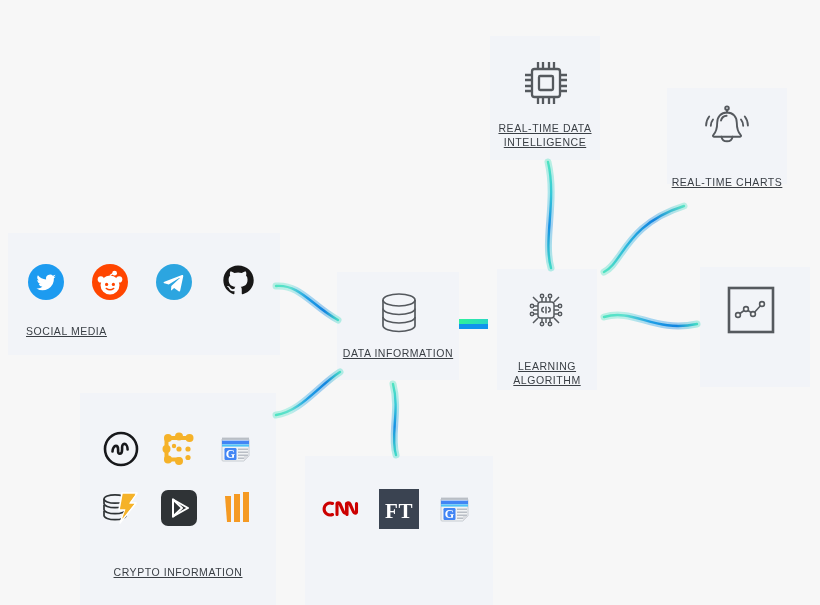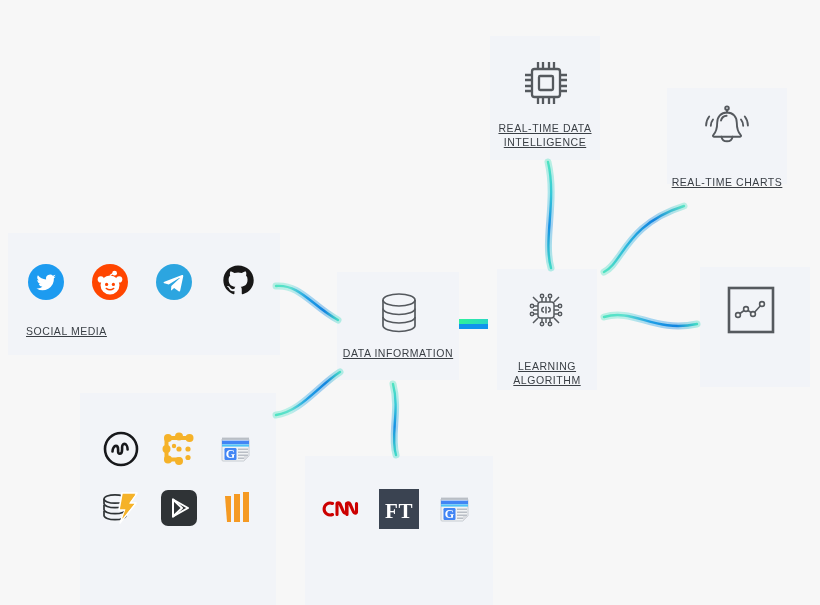--- a/index.html
+++ b/index.html
@@ -231,20 +231,21 @@
   <div class="icon-wrap" style="left:222px;top:490px;width:30px;height:36px;">
     <svg width="30" height="36" viewBox="0 0 30 36">
       <g fill="#f59a23">
         <path d="M3 6h6v26H5z"></path>
         <path d="M12 4h6v28h-6z"></path>
         <path d="M21 2h6v30h-6z"></path>
       </g>
     </svg>
   </div>
 
+  <div class="node-label" style="left:80px;top:565px;width:196px;">CRYPTO INFORMATION</div>
 
   <div class="icon-wrap" style="left:320px;top:496px;width:46px;height:26px;">
     <svg width="46" height="26" viewBox="0 0 46 26">
       <g fill="none" stroke="#cc0000" stroke-width="3.1" stroke-linecap="round">
         <path d="M12.5 7.5a6 6 0 1 0 0 11"></path>
         <path d="M17 18.5V8c0-1.5 2.2-1.8 3 0l3.5 8c.8 1.8 3 1.5 3-0.2V7.5"></path>
         <path d="M27 18.5V8c0-1.5 2.2-1.8 3 0l3.5 8c.8 1.8 3 1.5 3-0.2V7.5"></path>
       </g>
     </svg>
   </div>

